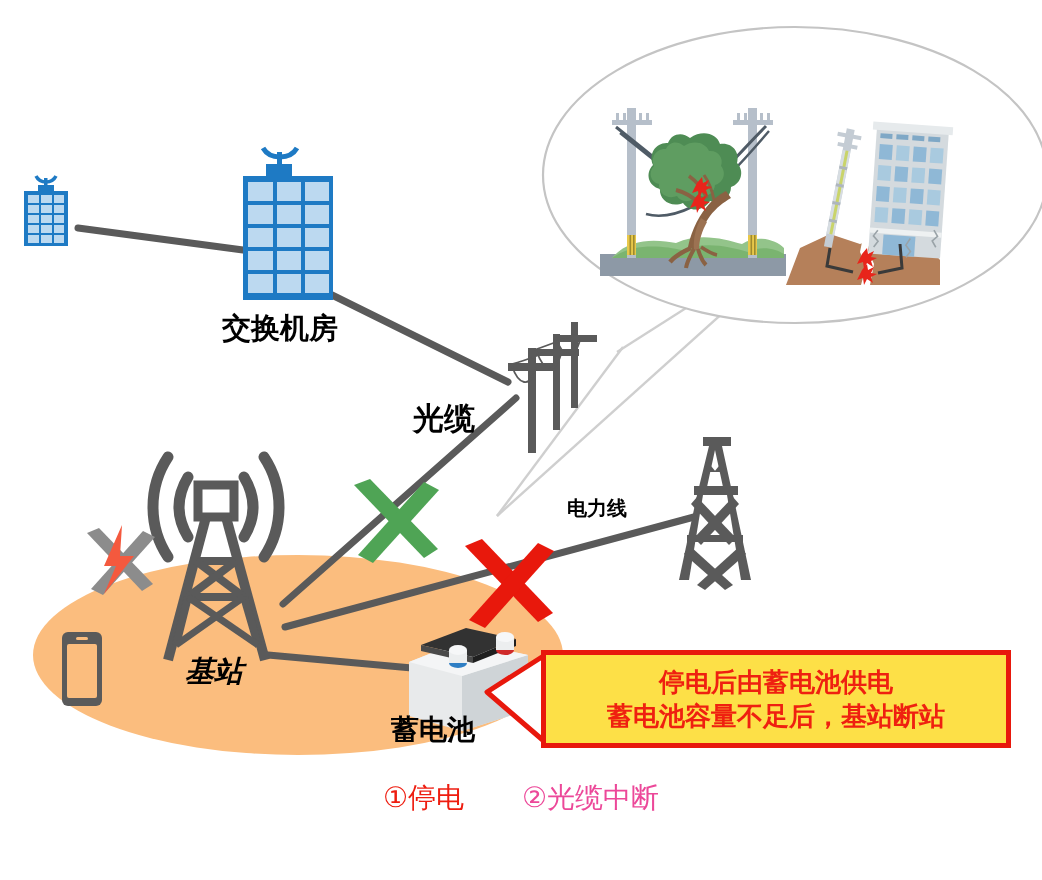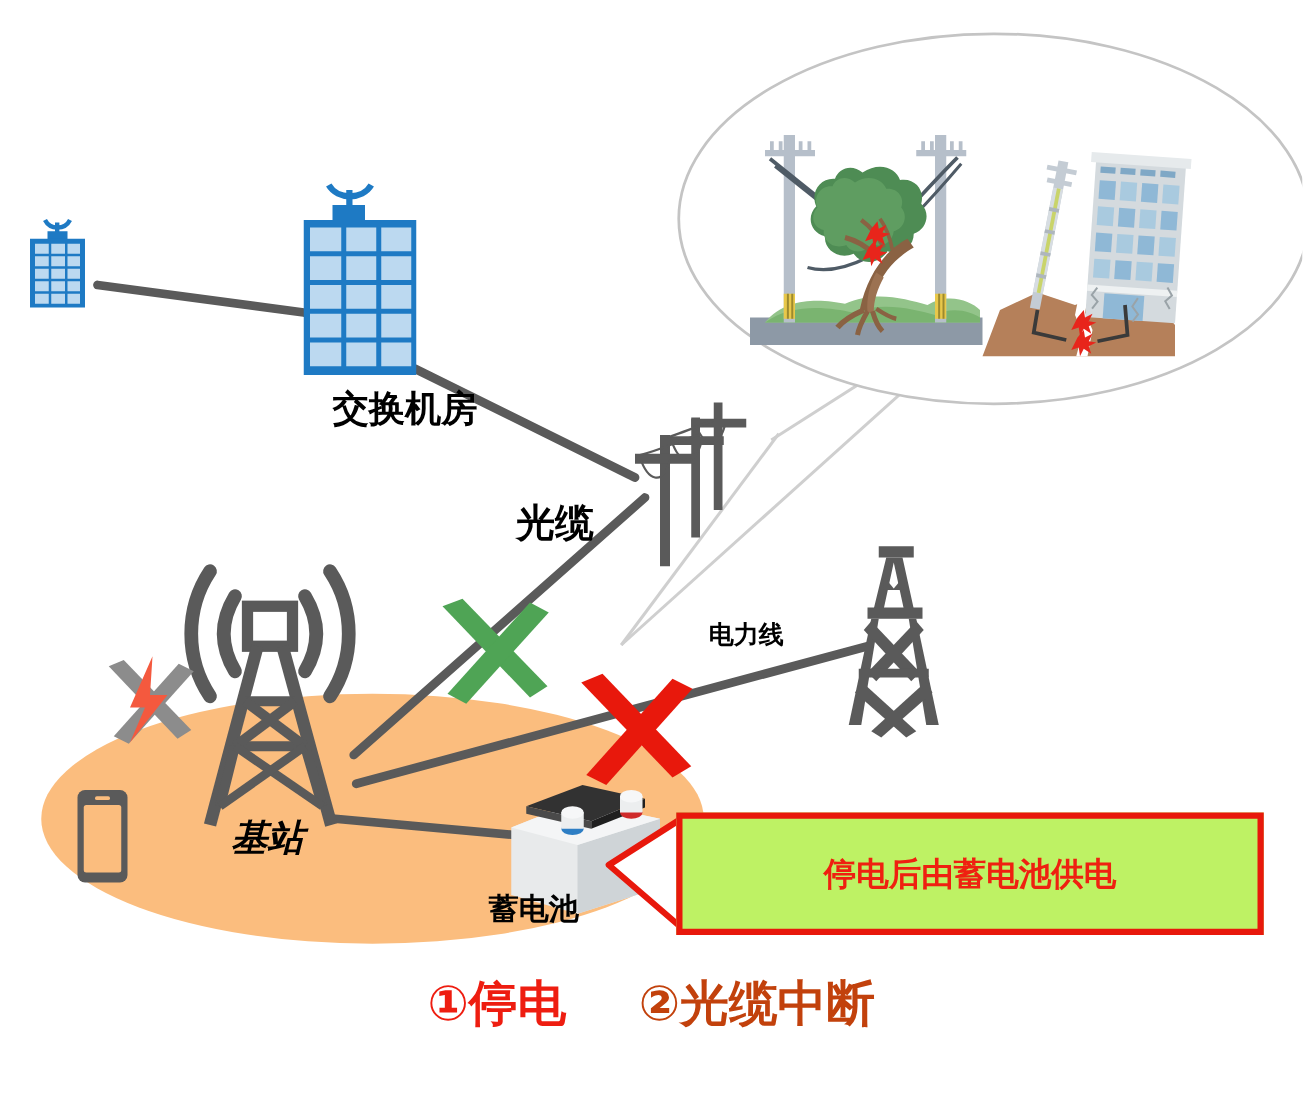--- a/index.html
+++ b/index.html
@@ -20,33 +20,33 @@
     height:880px;
   }
   .lbl{
     position:absolute;
     font-weight:bold;
     color:#000000;
     white-space:nowrap;
     line-height:1;
     letter-spacing:0px;
   }
-  #lbl-exchange{ left:222px; top:314px; font-size:29px;margin-left:44px; }
+  #lbl-exchange{ left:222px; top:314px; font-size:29px; }
   #lbl-fiber{    left:413px; top:403px; font-size:31px; }
   #lbl-power{    left:567px; top:498px; font-size:20px; }
   #lbl-bts{      left:185px; top:657px; font-size:29px;font-style:italic; }
-  #lbl-battery{  left:391px; top:716px; font-size:24px; }
+  #lbl-battery{  left:391px; top:716px; font-size:28px; }
 
   
   #callout{
     position:absolute;
     left:541px; top:650px;
     width:470px; height:98px;
     border:5px solid #e8180c;
-    background:#bef264;
+    background:#fde047;
     box-sizing:border-box;
     display:flex;
     flex-direction:column;
     align-items:center;
     justify-content:center;
     gap:5px;
   }
   #callout .ctxt{
     color:#ef2010;
     font-weight:bold;
@@ -58,27 +58,27 @@
   
   #legend{
     position:absolute;
     left:0px; top:784px;
     width:1042px;
     display:flex;
     justify-content:center;
     gap:58px;
   }
   .leg-item{
-    font-size:39px;
-    font-weight:bold;
+    font-size:28px;
+    font-weight:normal;
     white-space:nowrap;
     line-height:1;
   }
   #leg-power{ color:#ee1d10; }
-  #leg-fiber{ color:#c2410c; }
+  #leg-fiber{ color:#ec4899; }
 </style>
 </head>
 <body>
 
 <div id="stage">
 
   <svg id="scene" viewBox="0 0 1042 880" xmlns="http://www.w3.org/2000/svg">
 
     <ellipse cx="298" cy="655" rx="265" ry="100" fill="#fbbd7e"></ellipse>
 
@@ -388,20 +388,21 @@
   </svg>
 
   <div class="lbl" id="lbl-exchange">交换机房</div>
   <div class="lbl" id="lbl-fiber">光缆</div>
   <div class="lbl" id="lbl-power">电力线</div>
   <div class="lbl" id="lbl-bts">基站</div>
   <div class="lbl" id="lbl-battery">蓄电池</div>
 
   <div id="callout">
     <div class="ctxt">停电后由蓄电池供电</div>
+    <div class="ctxt">蓄电池容量不足后，基站断站</div>
   </div>
 
   <div id="legend">
     <div class="leg-item" id="leg-power">①停电</div>
     <div class="leg-item" id="leg-fiber">②光缆中断</div>
   </div>
 
 </div>
 
 </body></html>

